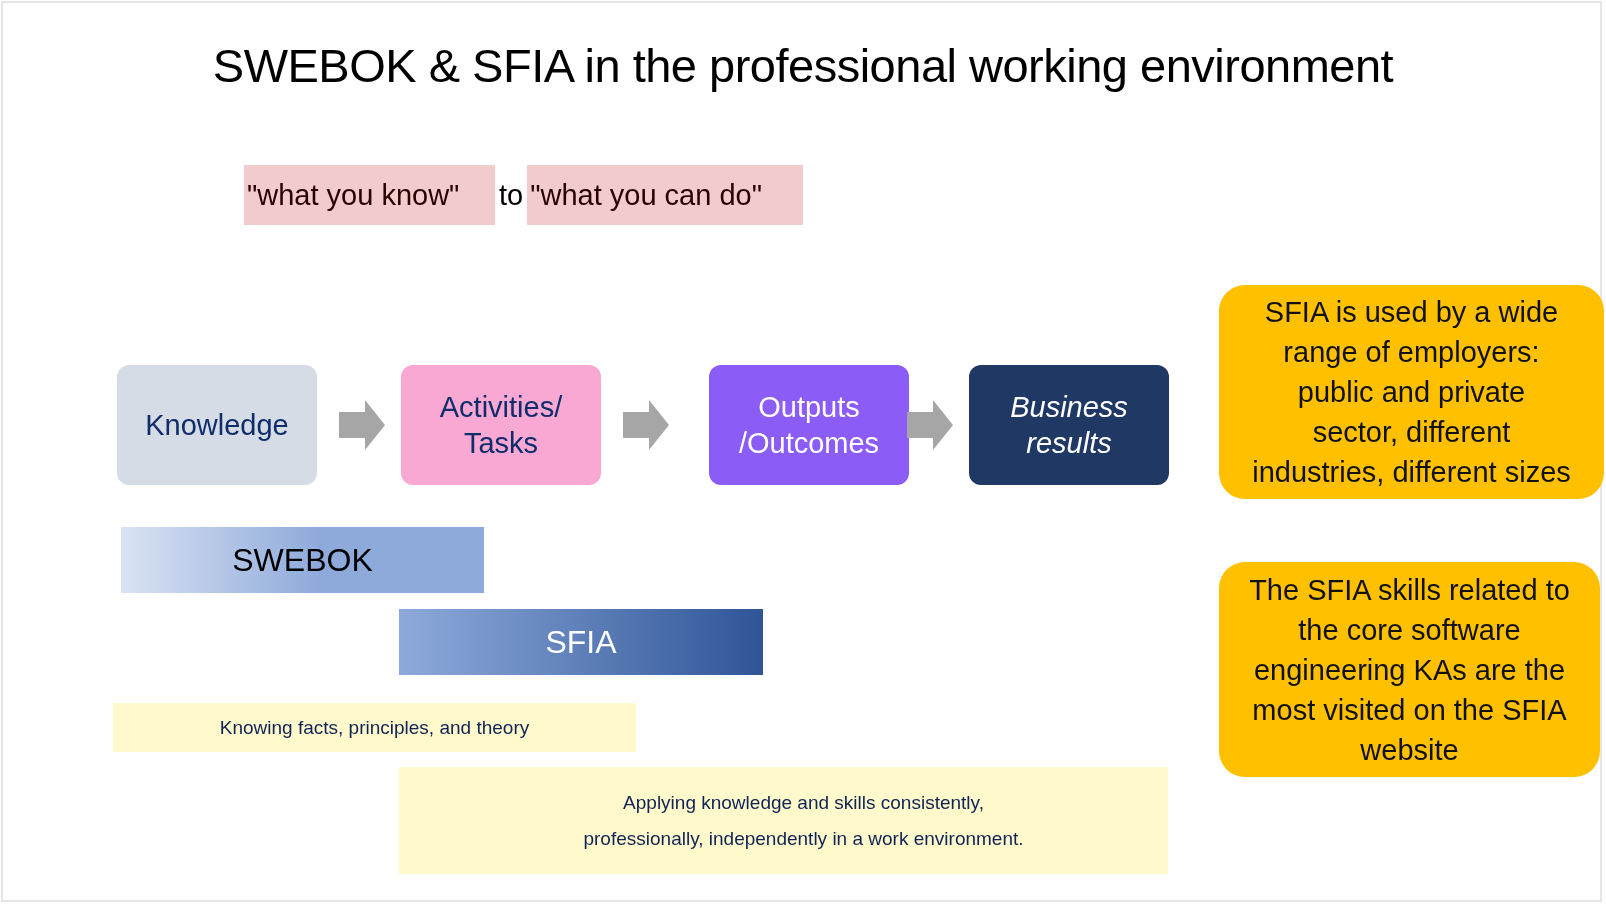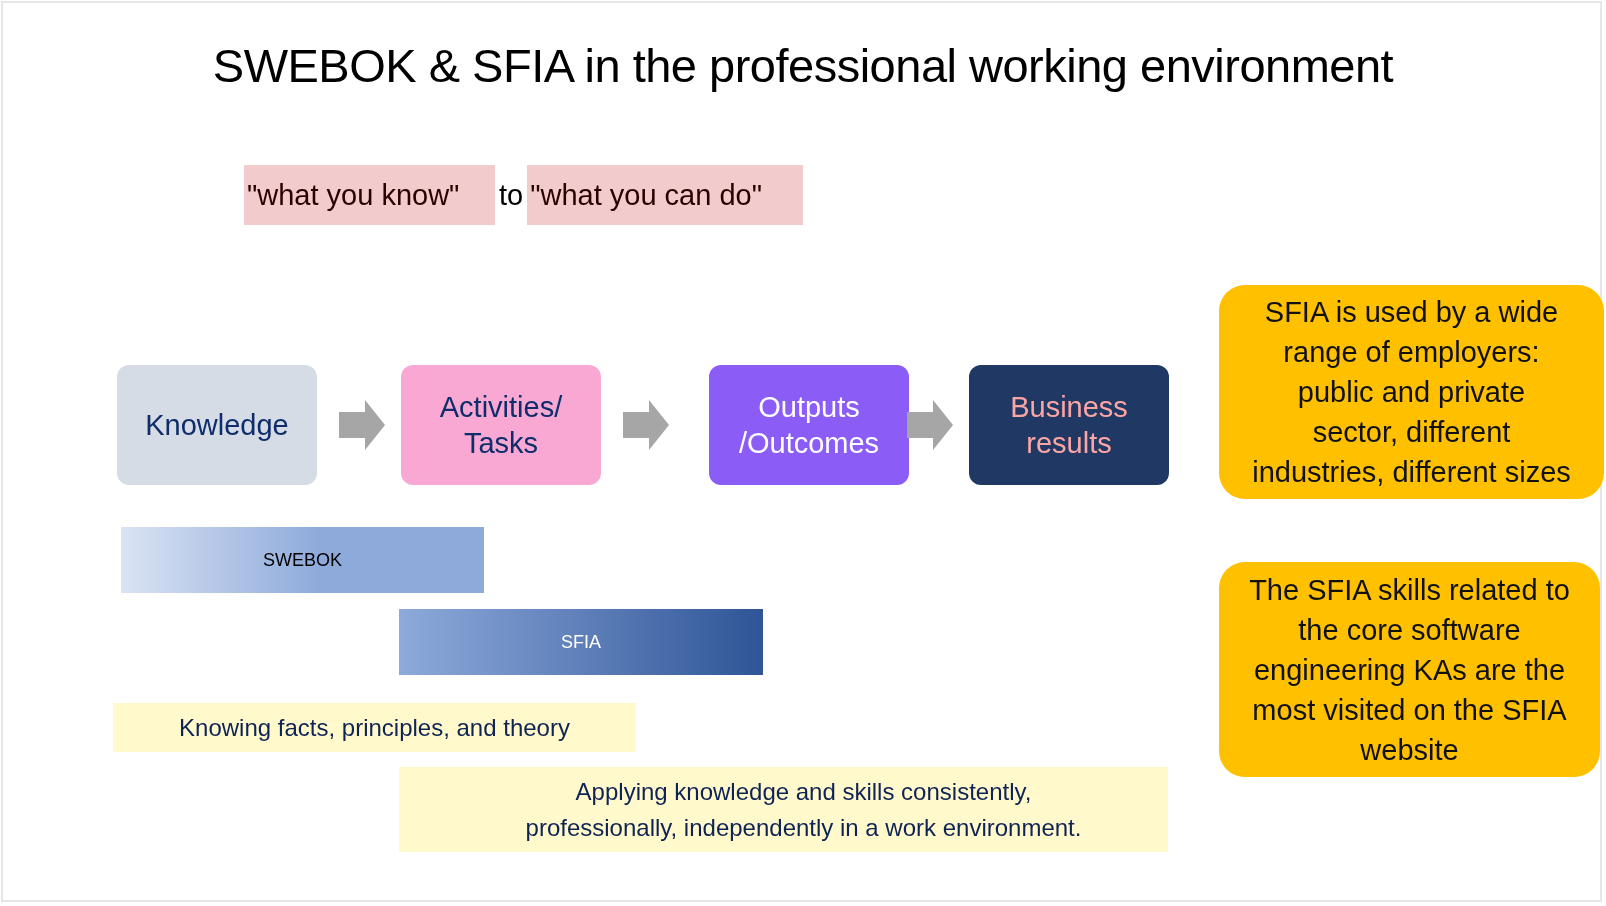--- a/index.html
+++ b/index.html
@@ -5,22 +5,22 @@
   html, body { margin:0; padding:0; background:#ffffff; }
   body { width:1606px; height:906px; position:relative; overflow:hidden; font-family:"Liberation Sans", sans-serif; }
   .slide { position:absolute; left:1px; top:1px; width:1601px; height:901px; border:2px solid #e6e6e6; background:#fff; box-sizing:border-box; }
   .abs { position:absolute; box-sizing:border-box; }
   .title { left:0; width:1606px; top:38px; text-align:center; font-size:47px; color:#000; letter-spacing:-0.5px; }
   .subtitle { top:165px; height:60px; font-size:29px; color:#000; display:flex; align-items:center; }
   .subtitle .plain { padding:0 4px; }
   .hl { background:#f2cbcd; color:#2b0000; height:60px; display:flex; align-items:center; padding:0 3px; }
   .step { top:365px; width:200px; height:120px; border-radius:12px; display:flex; align-items:center; justify-content:center; text-align:center; font-size:29px; line-height:36px; white-space:pre-line; }
   .arrow { top:400px; width:46px; height:50px; }
-  .bar { height:66px; display:flex; align-items:center; justify-content:center; font-size:18px; }
-  .note { background:#fff9cc; color:#0f2355; font-size:24px; text-align:center; display:flex; align-items:center; justify-content:center; line-height:36px; white-space:pre-line; }
+  .bar { height:66px; display:flex; align-items:center; justify-content:center; font-size:32px; }
+  .note { background:#fff9cc; color:#0f2355; font-size:19px; text-align:center; display:flex; align-items:center; justify-content:center; line-height:36px; white-space:pre-line; }
   .callout { background:#ffc000; color:#111; font-size:29px; line-height:40px; text-align:center; display:flex; align-items:center; justify-content:center; white-space:pre-line;border-radius:26px; }
 </style>
 </head>
 <body>
 
 <div class="slide"></div>
 
 <div class="abs title">SWEBOK &amp; SFIA in the professional working environment</div>
 
 <div class="abs subtitle" style="left:244px;">
@@ -39,28 +39,28 @@
 <svg class="abs arrow" style="left:623px;" viewBox="0 0 46 50">
     <polygon points="0,12 26,12 26,0 46,25 26,50 26,38 0,38" fill="#a6a6a6"></polygon>
   </svg>
 
 <div class="abs step" style="left:709px; background:#8b5cf6; color:#ffffff;">Outputs
 /Outcomes</div>
 <svg class="abs arrow" style="left:907px;" viewBox="0 0 46 50">
     <polygon points="0,12 26,12 26,0 46,25 26,50 26,38 0,38" fill="#a6a6a6"></polygon>
   </svg>
 
-<div class="abs step" style="left:969px; background:#203864; color:#fca5a5;">Business
+<div class="abs step" style="left:969px; background:#203864; color:#ffffff;font-style:italic;">Business
 results</div>
 
 <div class="abs bar" style="left:121px; top:527px; width:363px; background:linear-gradient(to right,#dae3f3 0%,#8eaadb 55%,#8eaadb 100%); color:#000;">SWEBOK</div>
 <div class="abs bar" style="left:399px; top:609px; width:364px; background:linear-gradient(to right,#8eaadb 0%,#2f5597 100%); color:#fff;">SFIA</div>
 
 <div class="abs note" style="left:113px; top:703px; width:523px; height:49px;">Knowing facts, principles, and theory</div>
-<div class="abs note" style="left:399px; top:767px; width:769px; height:85px;padding-left:40px;">Applying knowledge and skills consistently,
+<div class="abs note" style="left:399px; top:767px; width:769px; height:107px;padding-left:40px;">Applying knowledge and skills consistently,
 professionally, independently in a work environment.</div>
 
 <div class="abs callout" style="left:1219px; top:285px; width:385px; height:214px;">SFIA is used by a wide
 range of employers:
 public and private
 sector, different
 industries, different sizes</div>
 <div class="abs callout" style="left:1219px; top:562px; width:381px; height:215px;">The SFIA skills related to
 the core software
 engineering KAs are the

